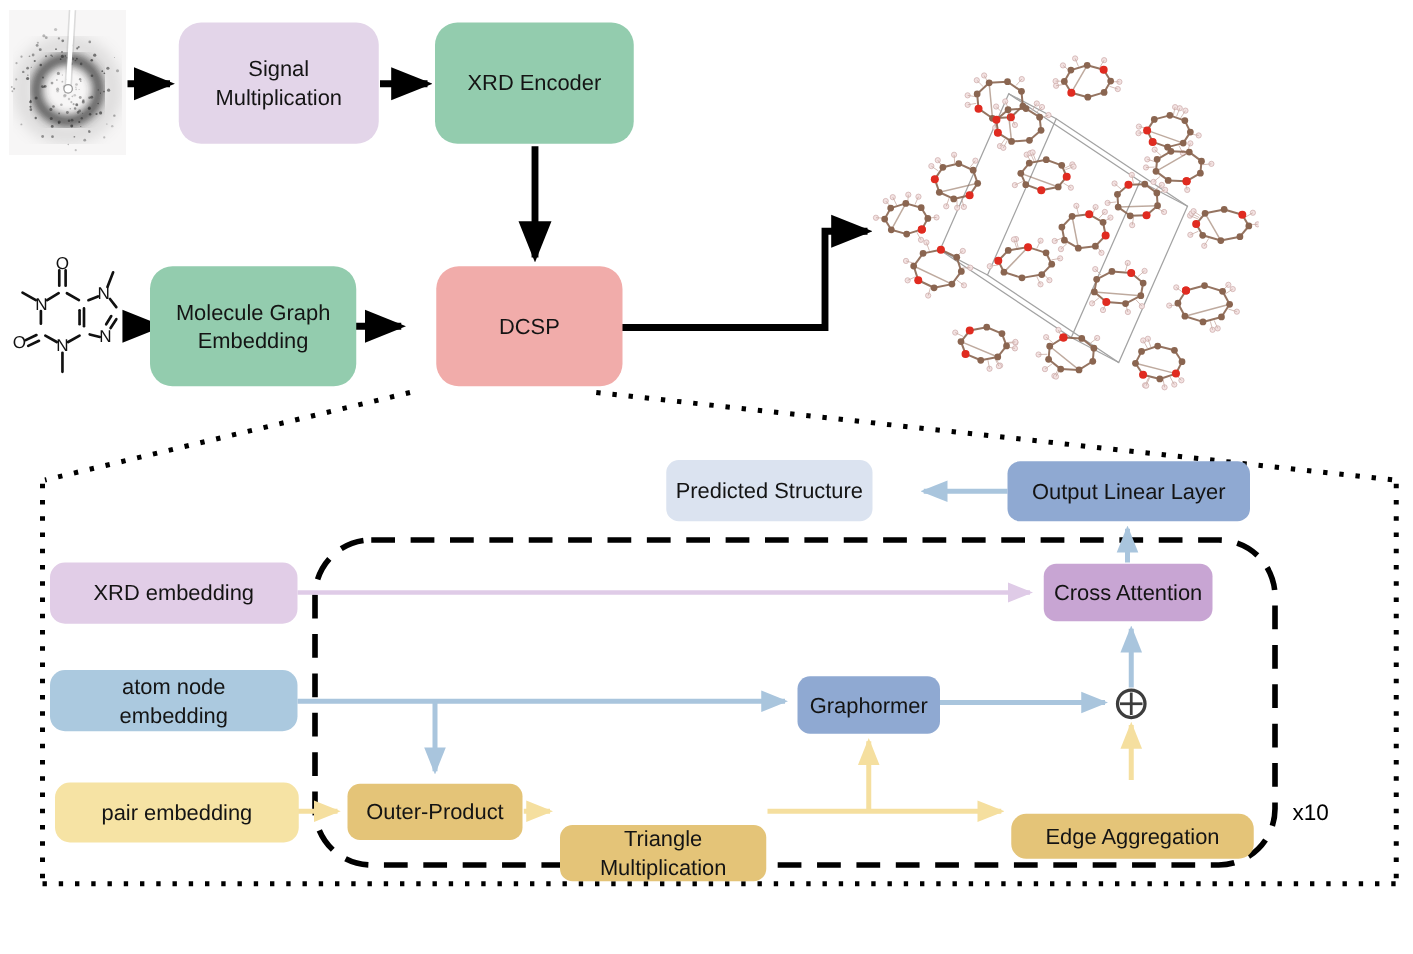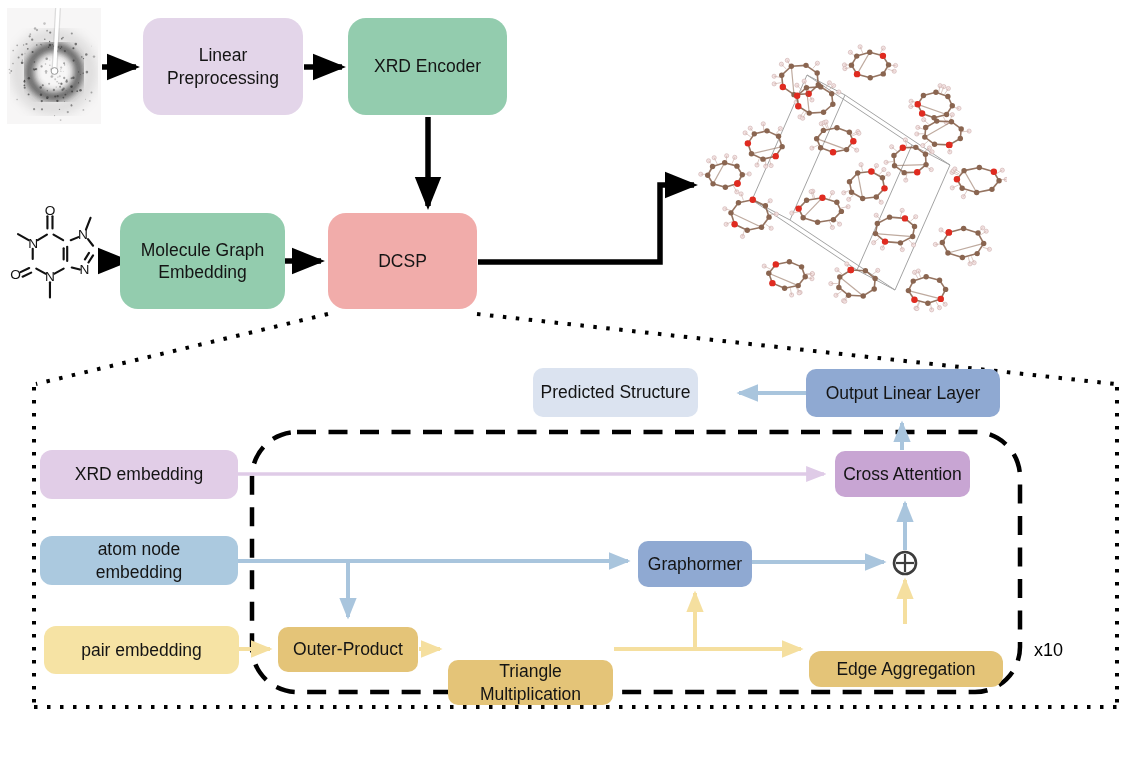--- a/index.html
+++ b/index.html
@@ -10,21 +10,21 @@
   svg.layer{position:absolute;left:0;top:0;z-index:1;}
   .node{
     position:absolute;z-index:2;display:flex;align-items:center;justify-content:center;
     text-align:center;font-size:17.5px;line-height:1.28;color:#141414;
     box-sizing:border-box;
   }
   .r18{border-radius:18px;} .r12{border-radius:12px;} .r10{border-radius:10px;}
   
   .c-lav{background:#E3D5E9;}      
   .c-green{background:#93CCAE;}    
-  .c-pink{background:#F1ACAA;}     
+  .c-pink{background:#F1ACAA;margin-left:21px;}     
   .c-paleblue{background:#DBE3F0;} 
   .c-steel{background:#8FA9D2;}    
   .c-mauve{background:#C8A5D3;}    
   .c-lav2{background:#E1CDE7;}     
   .c-blue2{background:#ABC9DF;}    
   .c-yel{background:#F6E3A4;}      
   .c-gold{background:#E4C478;}     
   #repeat-label{
     position:absolute;z-index:2;font-size:18px;color:#000;
   }
@@ -899,21 +899,21 @@
         <circle cx="111.45201075011204" cy="62.72760466370195" r="2.7" fill="#8A6550"></circle>
         <circle cx="125.75984909180936" cy="61.87864390381185" r="2.7" fill="#8A6550"></circle>
         <circle cx="136.69383463164553" cy="68.7155657640575" r="2.7" fill="#8A6550"></circle>
         <circle cx="137.84934510242547" cy="79.23361810482172" r="2.7" fill="#8A6550"></circle>
         <circle cx="128.54953599359345" cy="87.27181306090648" r="2.7" fill="#8A6550"></circle>
         <circle cx="103.30537336646523" cy="81.28329715445965" r="3.2" fill="#E02B20"></circle>
         <circle cx="102.15118856826935" cy="70.76516615443344" r="3.2" fill="#E02B20"></circle>
       </g>
   </svg>
 
-  <div class="node r18 c-lav" style="left:143px;top:18px;width:160px;height:97px;padding:0 4px;">Linear Preprocessing</div>
+  <div class="node r18 c-lav" style="left:143px;top:18px;width:160px;height:97px;padding:0 4px;">Signal Multiplication</div>
   <div class="node r18 c-green" style="left:348px;top:18px;width:159px;height:97px;">XRD Encoder</div>
   <div class="node r18 c-green" style="left:120px;top:213px;width:165px;height:96px;padding:0 14px;">Molecule Graph Embedding</div>
   <div class="node r18 c-pink" style="left:328px;top:213px;width:149px;height:96px;">DCSP</div>
 
   <div class="node r10 c-paleblue" style="left:533px;top:368px;width:165px;height:49px;">Predicted Structure</div>
   <div class="node r10 c-steel" style="left:806px;top:369px;width:194px;height:48px;">Output Linear Layer</div>
   <div class="node r12 c-lav2" style="left:40px;top:450px;width:198px;height:49px;">XRD embedding</div>
   <div class="node r10 c-mauve" style="left:835px;top:451px;width:135px;height:46px;">Cross Attention</div>
   <div class="node r12 c-blue2" style="left:40px;top:536px;width:198px;height:49px;padding:0 38px;">atom node embedding</div>
   <div class="node r10 c-steel" style="left:638px;top:541px;width:114px;height:46px;">Graphormer</div>

